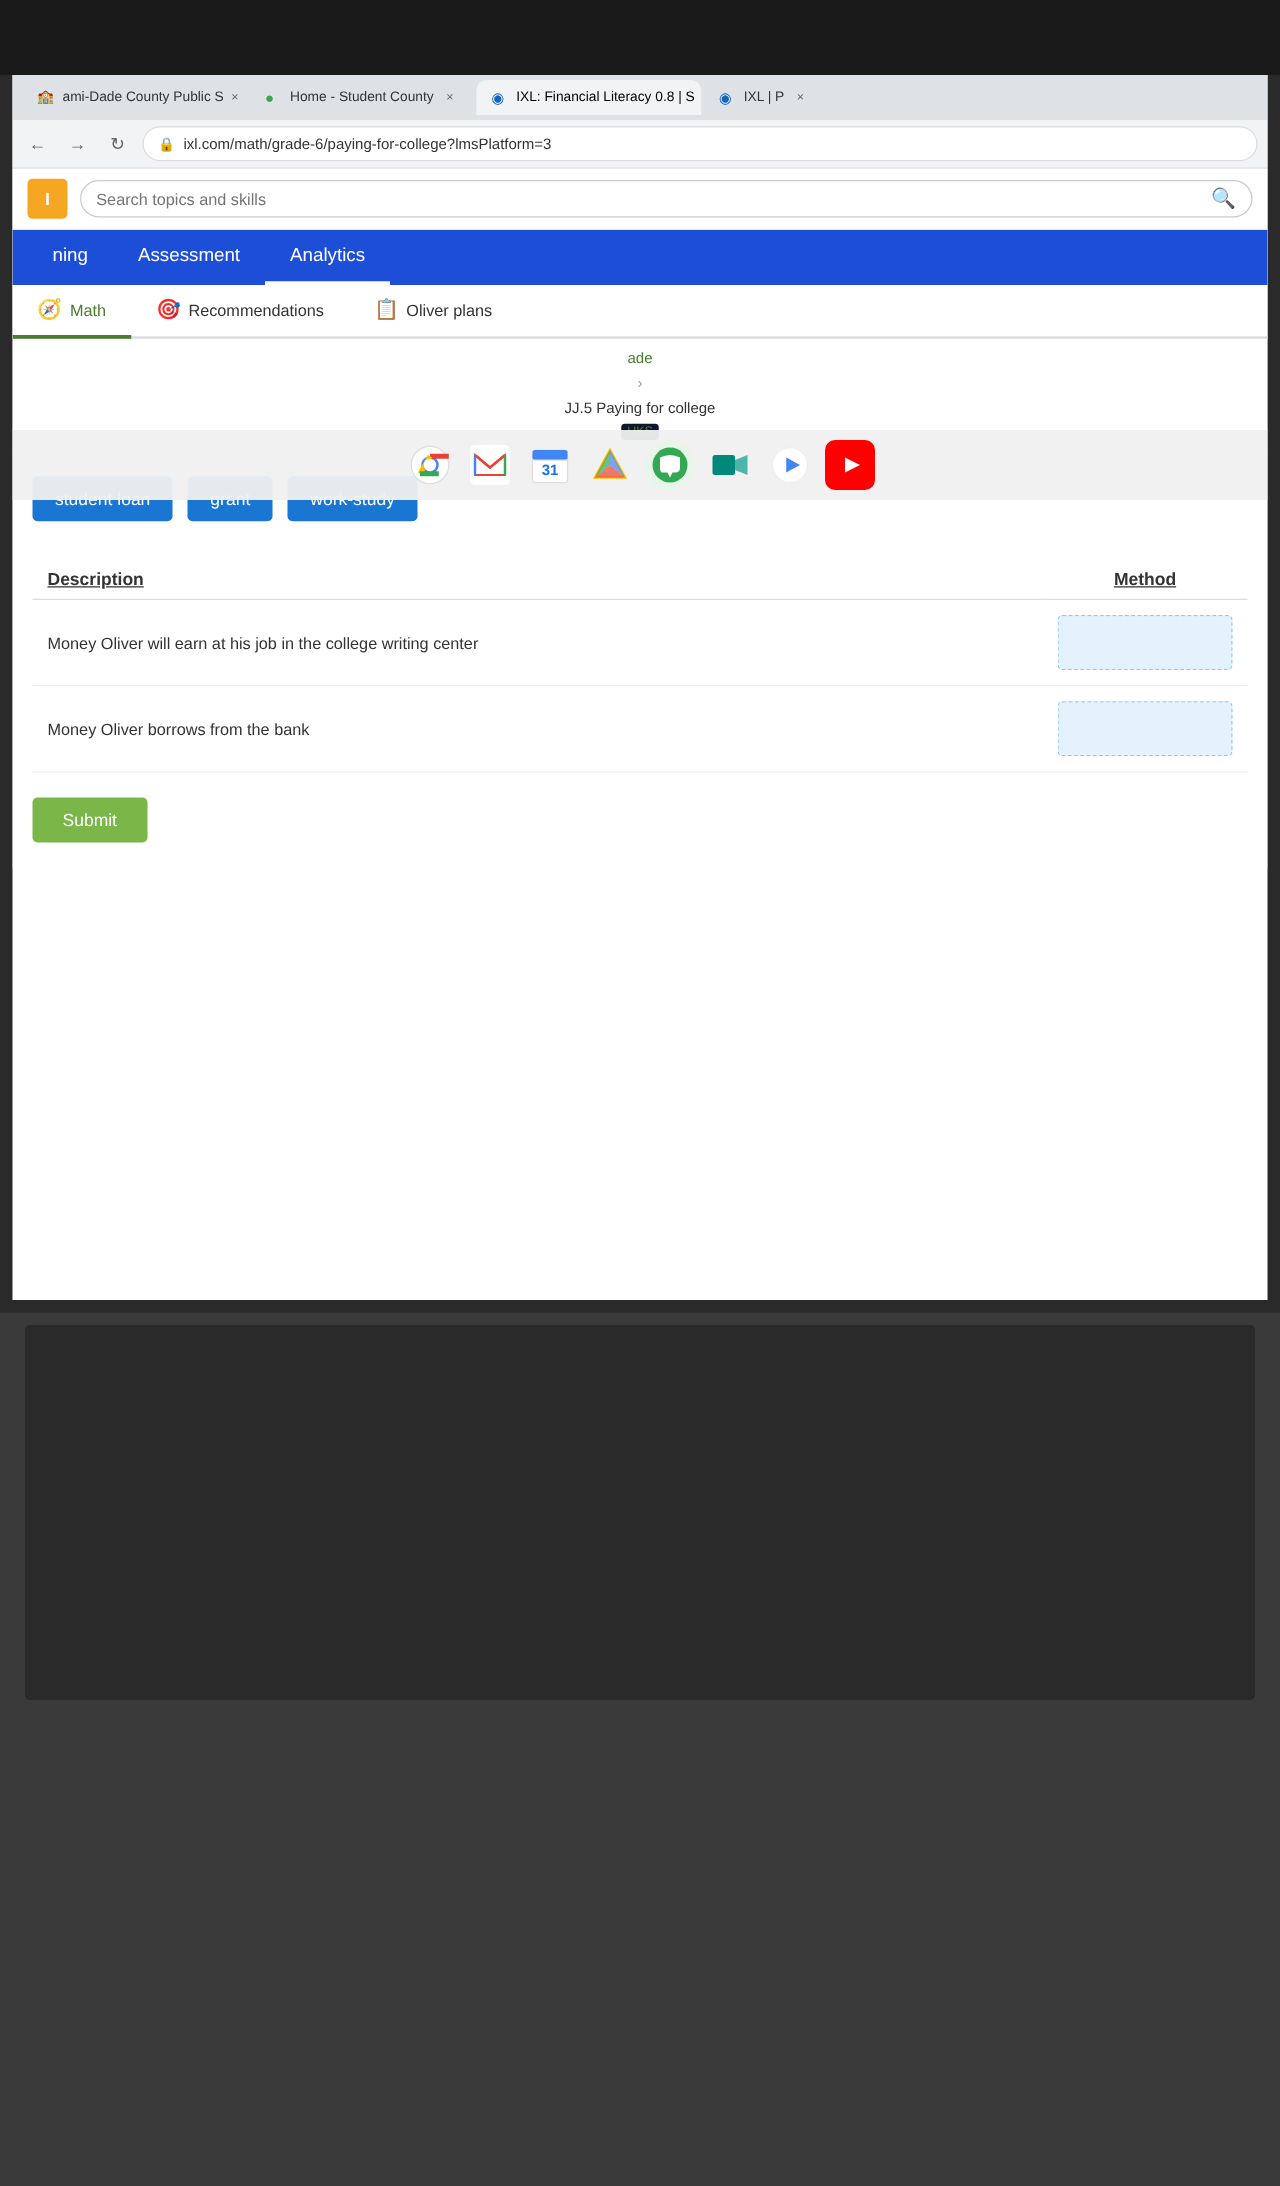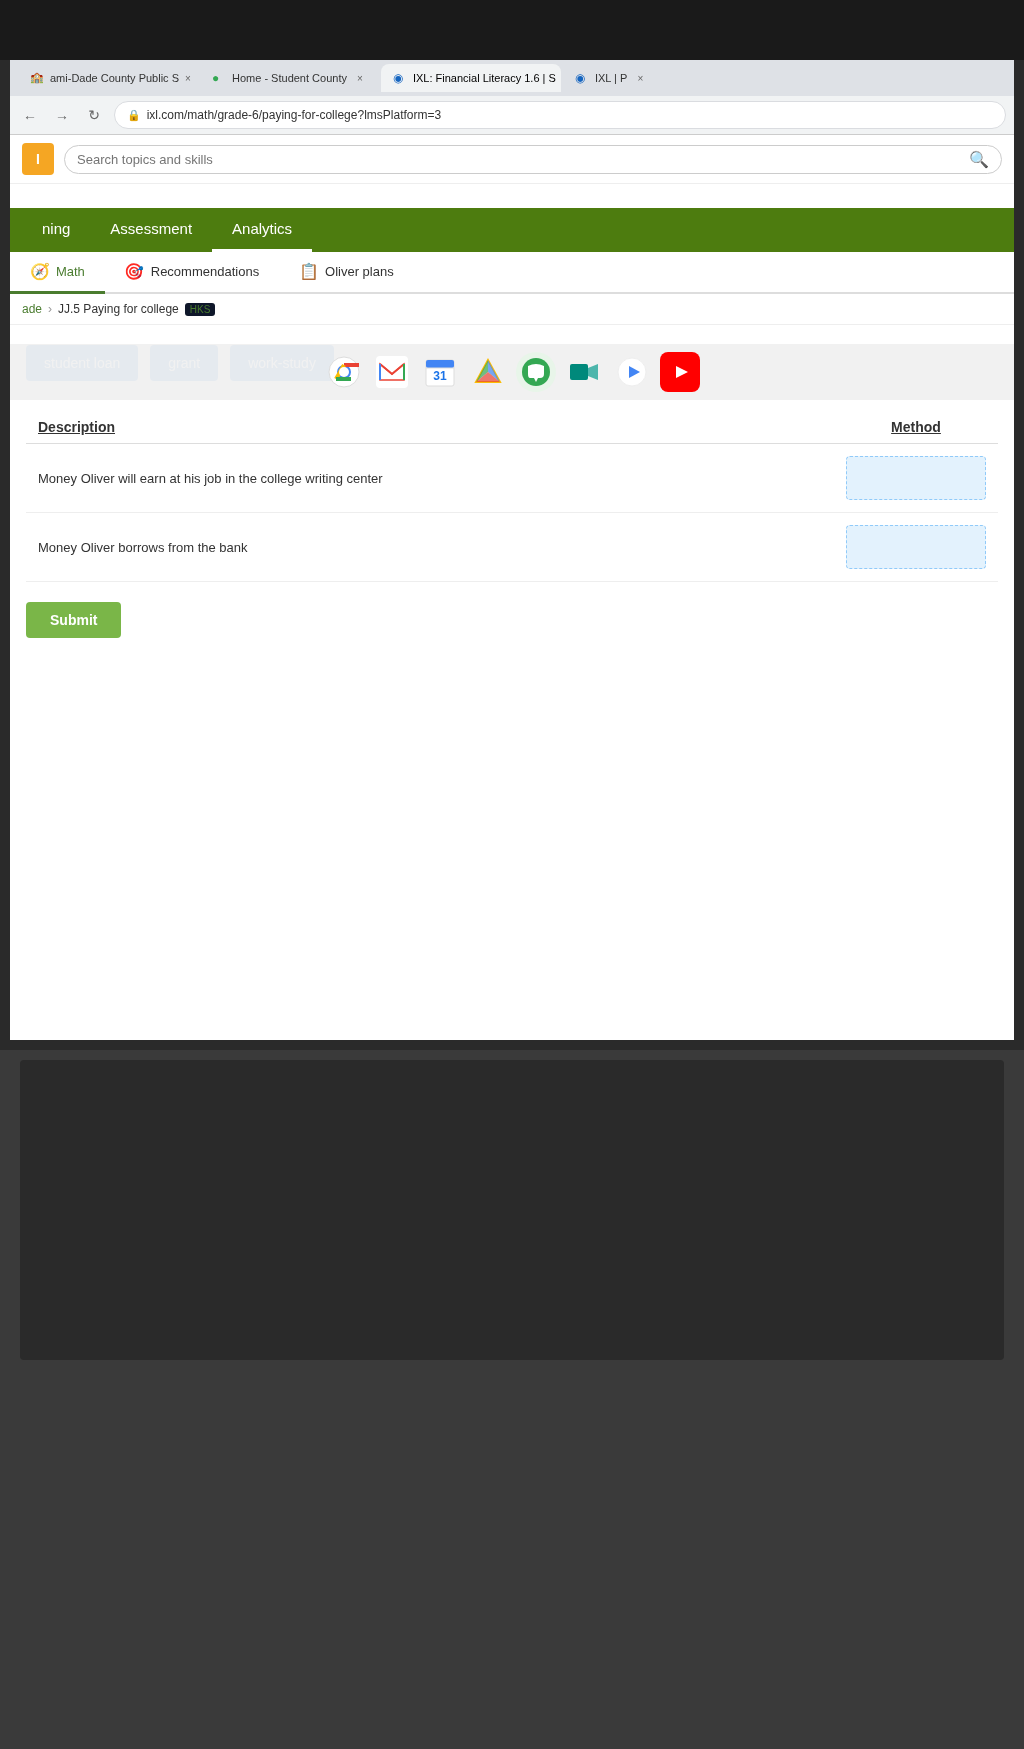--- a/index.html
+++ b/index.html
@@ -160,27 +160,26 @@
       border: none;
       outline: none;
       font-size: 13px;
       color: #666;
       background: transparent;
       width: 100%;
     }
 
     
     .nav-tabs {
-      background: #4d7c0f;
+      background: #1d4ed8;
       display: flex;
       align-items: flex-start;
       padding: 0 12px;
       height: 44px;
       gap: 0;
-      margin-top: 24px;
     }
 
     .nav-tab {
       color: #fff;
       font-size: 15px;
       padding: 0 20px;
       height: 44px;
       display: flex;
       align-items: center;
       cursor: pointer;
@@ -221,20 +220,21 @@
 
     
     .breadcrumb {
       padding: 8px 12px;
       font-size: 12px;
       color: #555;
       display: flex;
       align-items: center;
       gap: 6px;
       border-bottom: 1px solid #eee;
+      flex-direction: column;
     }
 
     .breadcrumb-sep {
       color: #999;
     }
 
     .breadcrumb-current {
       color: #333;
       font-weight: 500;
     }
@@ -315,21 +315,21 @@
     }
 
     
     .submit-btn {
       background: #7ab648;
       color: #fff;
       border: none;
       padding: 10px 24px;
       border-radius: 4px;
       font-size: 14px;
-      font-weight: bold;
+      font-weight: normal;
       cursor: pointer;
       margin-top: 20px;
     }
 
     
     .taskbar {
       position: absolute;
       bottom: 640px;
       left: 0;
       right: 0;
@@ -397,21 +397,21 @@
         <span>ami-Dade County Public S</span>
         <span class="tab-close">×</span>
       </div>
       <div class="browser-tab">
         <span class="tab-favicon" style="color:#34a853;font-size:12px;">●</span>
         <span>Home - Student County</span>
         <span class="tab-close">×</span>
       </div>
       <div class="browser-tab active">
         <span class="tab-favicon" style="color:#1565c0;font-size:12px;">◉</span>
-        <span>IXL: Financial Literacy 1.6 | S</span>
+        <span>IXL: Financial Literacy 0.8 | S</span>
 
       </div>
       <div class="browser-tab">
         <span class="tab-favicon" style="color:#1565c0;font-size:12px;">◉</span>
         <span>IXL | P</span>
         <span class="tab-close">×</span>
       </div>
     </div>
 
     <div class="address-bar-row">

